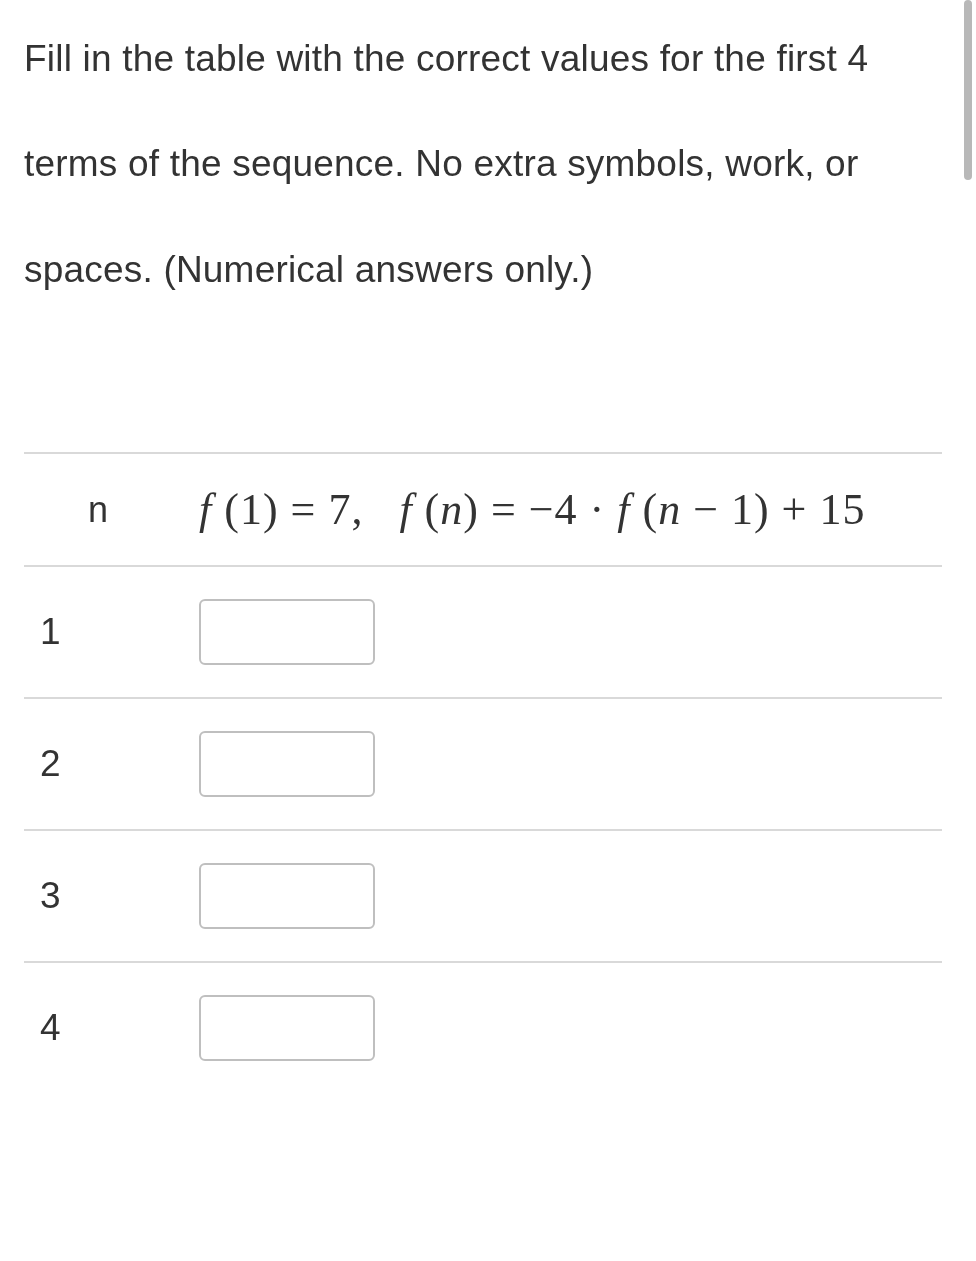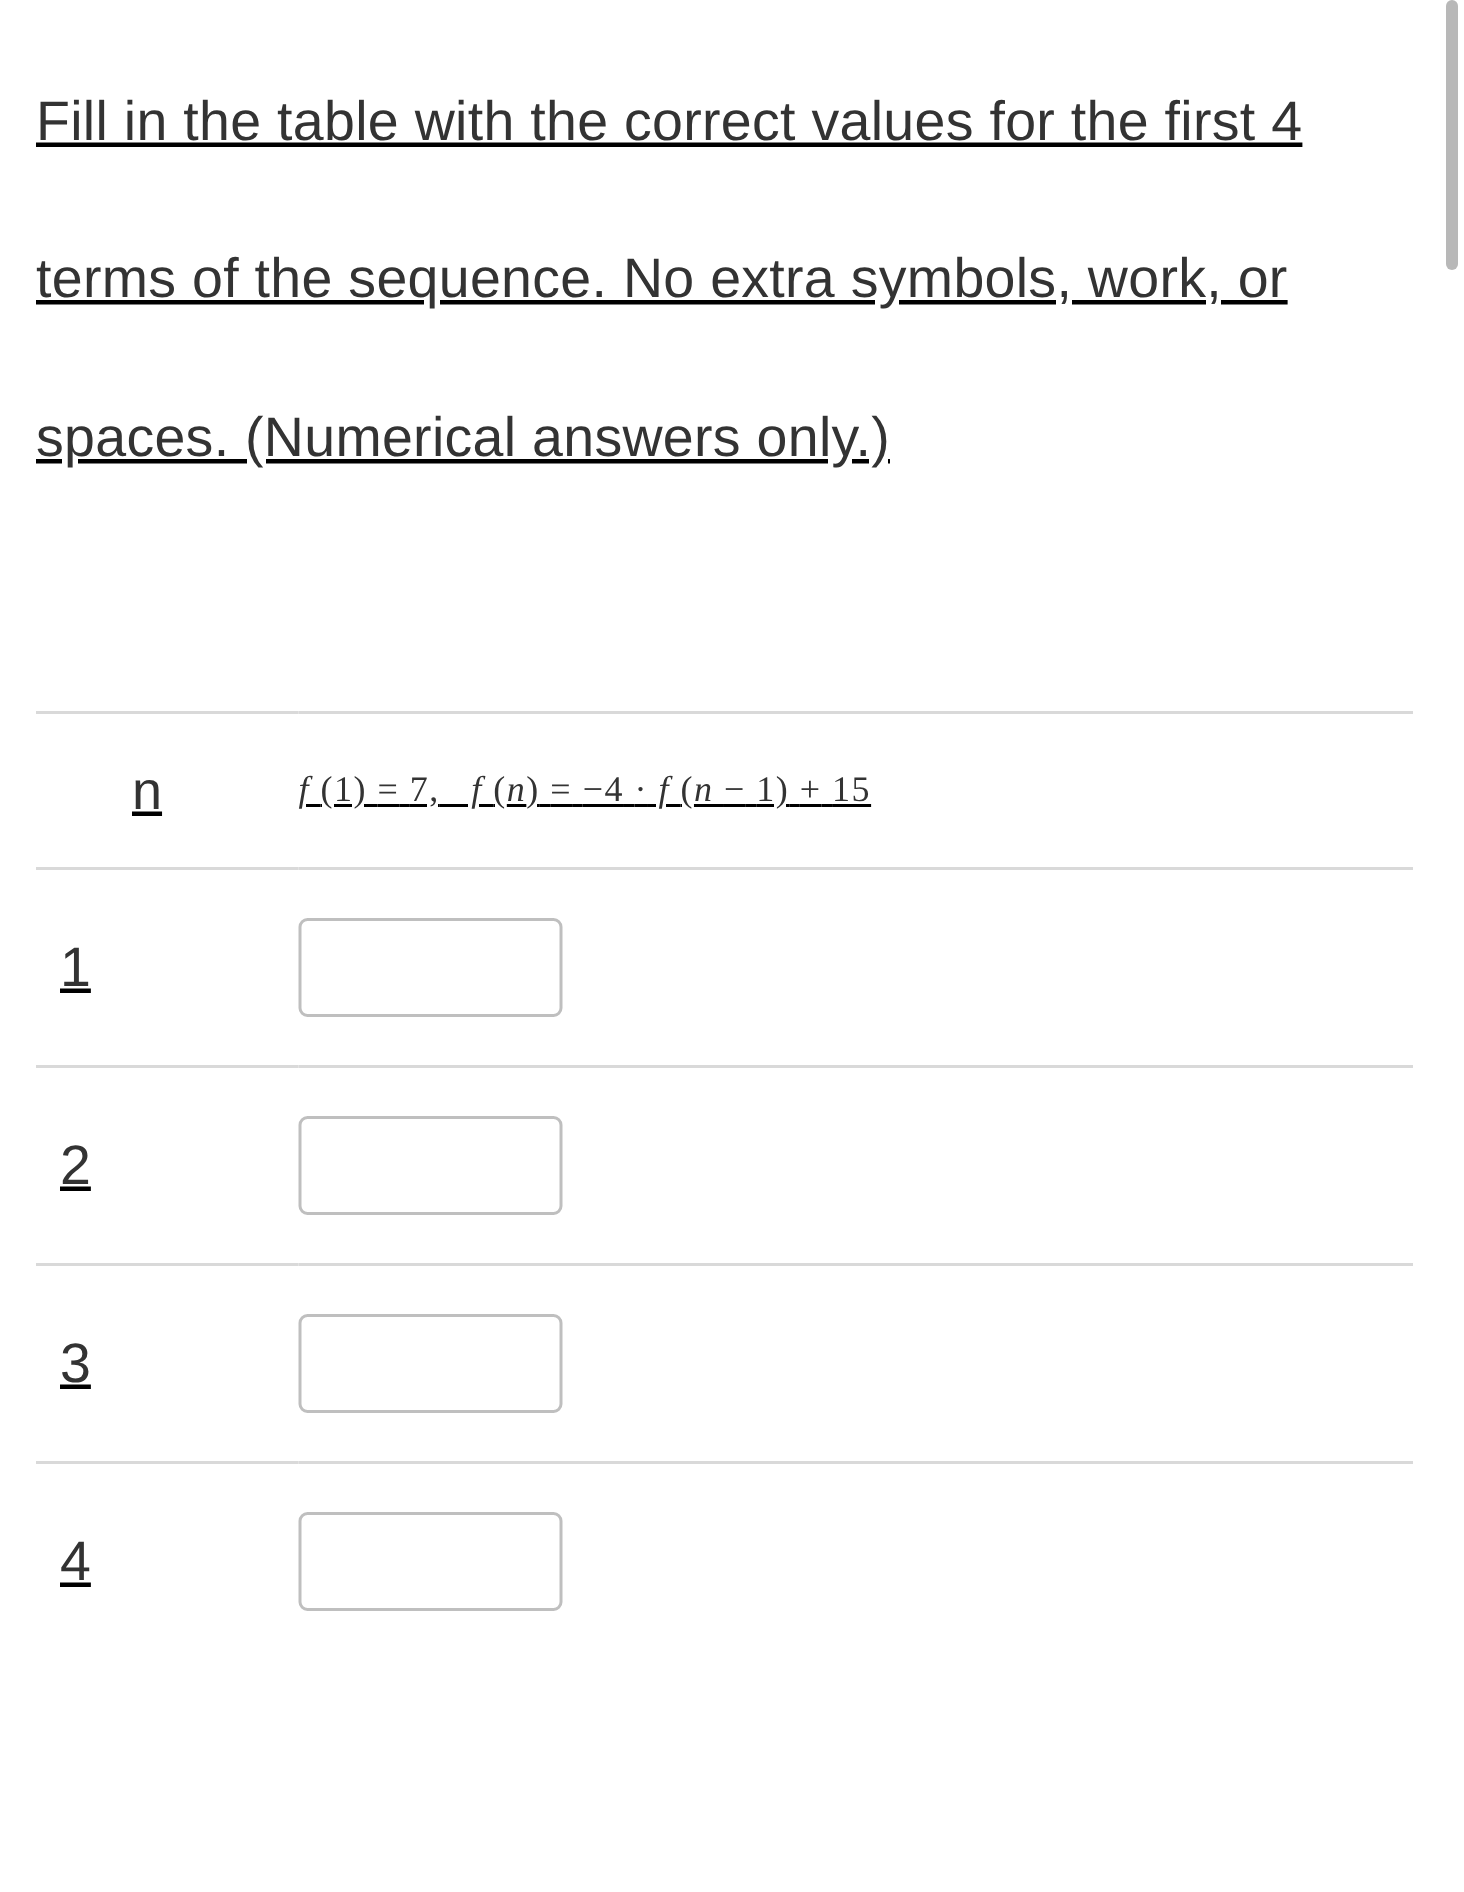--- a/index.html
+++ b/index.html
@@ -9,23 +9,22 @@
   }
   body {
     font-family: Arial, Helvetica, sans-serif;
     background: #ffffff;
     width: 976px;
     height: 1261px;
     position: relative;
     overflow: hidden;
   }
   .content {
-    padding: 28px 0 0 24px;
+    padding: 6px 0 0 24px;
     width: 960px;
-    text-decoration: underline;
   }
   .instruction {
     font-size: 37px;
     color: #333333;
     line-height: 2.85;
     letter-spacing: 0.2px;
   }
   .scrollbar-track {
     position: absolute;
     right: 4px;
@@ -56,21 +55,21 @@
     font-size: 36px;
     color: #333333;
   }
   th.col-n {
     width: 175px;
     padding-left: 64px;
   }
   th.col-formula {
     font-family: "Times New Roman", Times, serif;
     font-style: italic;
-    font-size: 24px;
+    font-size: 44px;
     letter-spacing: 1px;
   }
   th.col-formula .upright {
     font-style: normal;
   }
   tbody tr {
     border-bottom: 2px solid #d9d9d9;
   }
   tbody tr:last-child {
     border-bottom: none;

